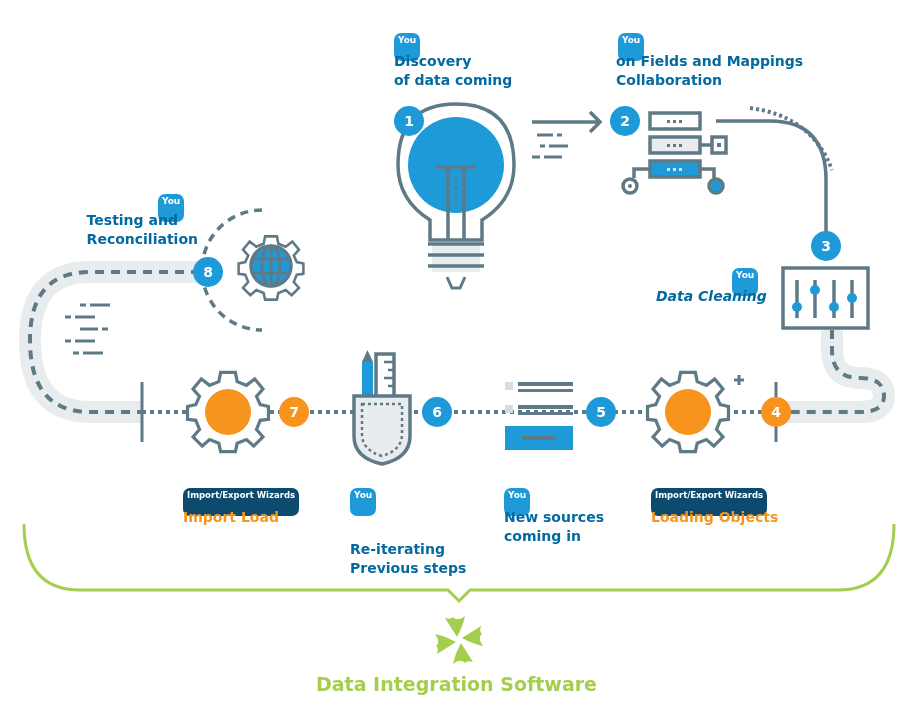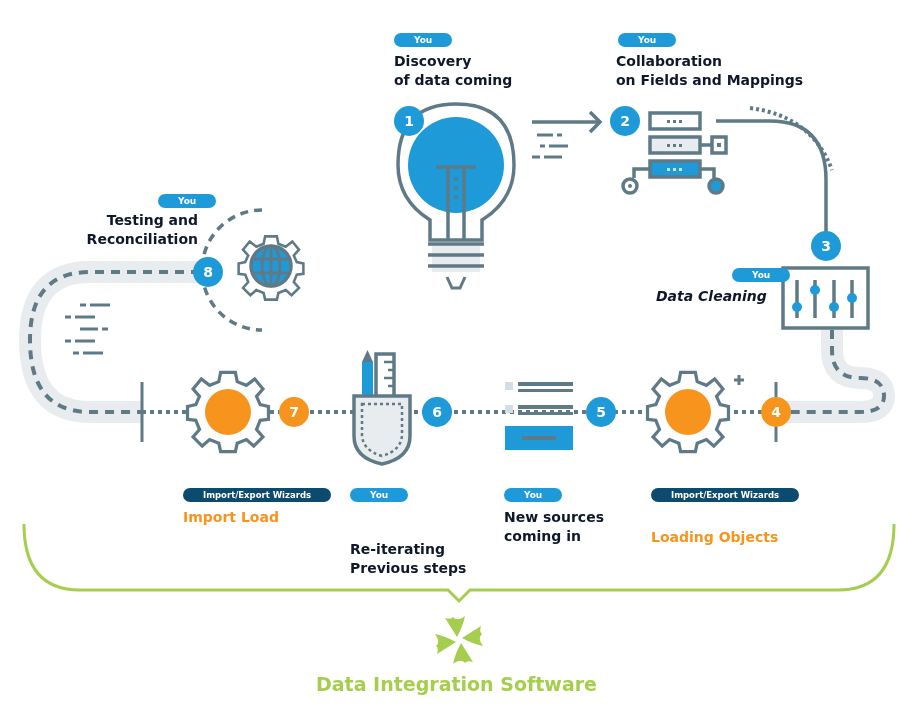--- a/index.html
+++ b/index.html
@@ -1,24 +1,24 @@
 <!DOCTYPE html>
 <html><head>
 <meta charset="utf-8">
 <style>
   html, body { margin:0; padding:0; background:#ffffff; }
   body { width:918px; height:720px; position:relative; overflow:hidden; font-family:"DejaVu Sans", sans-serif; }
   svg.main { position:absolute; left:0; top:0; }
-  .badge { position:absolute; height:14px; border-radius:7px; color:#fff; font-size:9px; font-weight:bold; line-height:14px; text-align:center; padding:0 20px; }
+  .badge { position:absolute; height:28px; border-radius:7px; color:#fff; font-size:9px; font-weight:bold; line-height:14px; text-align:center; padding:0 4px; }
   .badge.blue { background:#1f9ad9; }
   .badge.orange { background:#0c4a6e; font-size:8.5px; }
   .label { position:absolute; font-weight:bold; font-size:14px; line-height:19px; white-space:nowrap; }
-  .label.blue { color:#0f172a; }
+  .label.blue { color:#0369a1; }
   .label.orange { color:#f7941d; }
-  .label.right { text-align:right; }
+  .label.right { text-align:left; }
   .num { font-family:"DejaVu Sans", sans-serif; font-weight:bold; font-size:14px; fill:#fff; }
   .footer { position:absolute; left:0; width:913px; top:673px; text-align:center; color:#a6ce4e; font-weight:bold; font-size:19px; }
 </style>
 </head>
 <body>
 
 <svg class="main" width="918" height="720" viewBox="0 0 918 720">
 
   <g>
     <path d="M832,330 L832,350 Q832,378 860,378 Q884,378 884,396 Q884,412 860,412 L780,412" fill="none" stroke="#e8ecef" stroke-width="22" stroke-linecap="round"></path>
@@ -216,31 +216,31 @@
 </svg>
 
 <div class="badge blue" style="left:394px;top:33px;">You</div>
 <div class="label blue" style="left:394px;top:52px;">
     <div>Discovery</div>
     <div>of data coming</div>
   </div>
 
 <div class="badge blue" style="left:618px;top:33px;">You</div>
 <div class="label blue" style="left:616px;top:52px;">
+    <div>on Fields and Mappings</div>
     <div>Collaboration</div>
-    <div>on Fields and Mappings</div>
   </div>
 
 <div class="badge blue" style="left:732px;top:268px;">You</div>
 <div class="label blue" style="left:656px;top:287px;font-style:italic;">
     <div>Data Cleaning</div>
   </div>
 
 <div class="badge orange" style="left:651px;top:488px;">Import/Export Wizards</div>
-<div class="label orange" style="left:651px;top:508px;margin-top:20px;">
+<div class="label orange" style="left:651px;top:508px;">
     <div>Loading Objects</div>
   </div>
 
 <div class="badge blue" style="left:504px;top:488px;">You</div>
 <div class="label blue" style="left:504px;top:508px;">
     <div>New sources</div>
     <div>coming in</div>
   </div>
 
 <div class="badge blue" style="left:350px;top:488px;">You</div>

